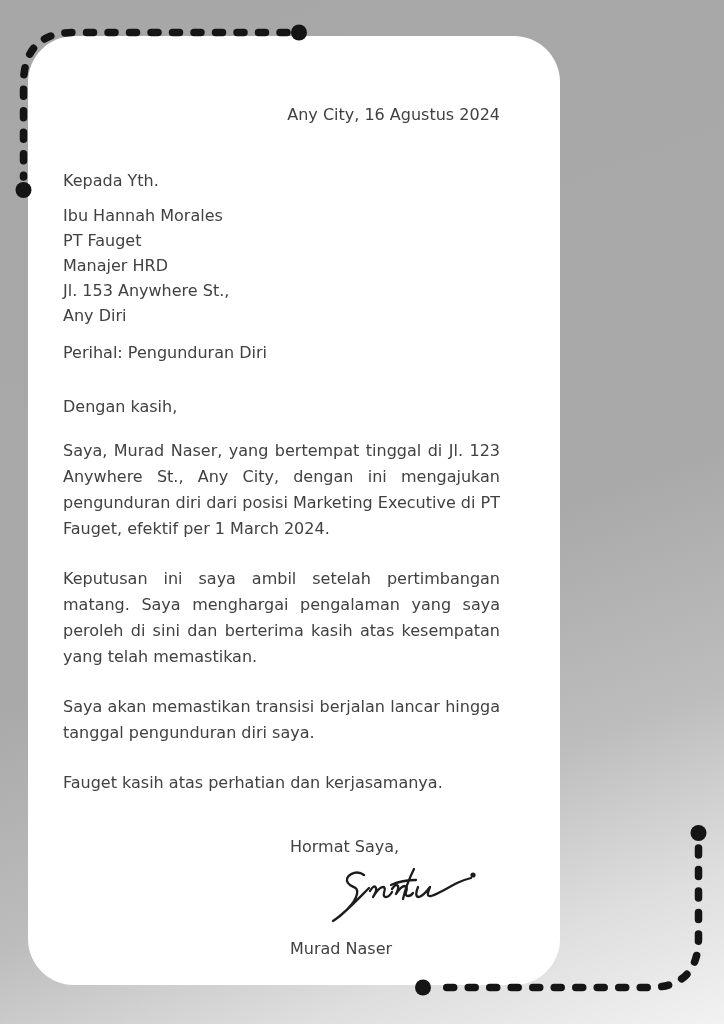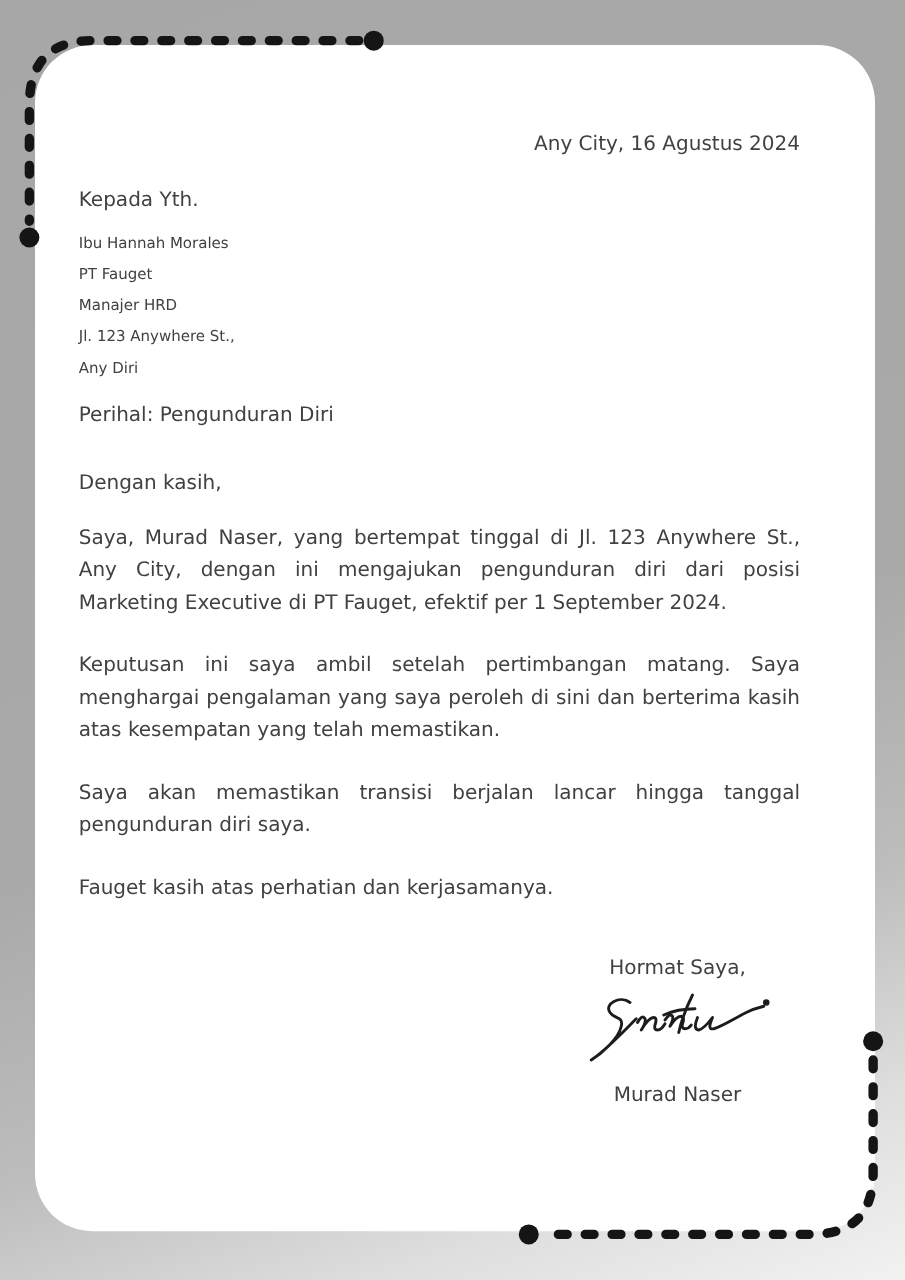--- a/index.html
+++ b/index.html
@@ -17,55 +17,54 @@
       #a7a7a7 0%,
       #a9a9a9 55%,
       #bdbdbd 74%,
       #dedede 88%,
       #f2f2f2 100%);
   }
   .card {
     position: absolute;
     left: 28px;
     top: 36px;
-    width: 672px;
+    width: 532px;
     height: 949px;
     background: #ffffff;
     border-radius: 46px;
     box-sizing: border-box;
     padding: 66px 60px 0 35px;
     color: #414141;
   }
   .deco-svg {
     position: absolute;
     left: 0; top: 0;
     width: 724px; height: 1024px;
     pointer-events: none;
   }
   .line { font-size: 16px; line-height: 26px; }
   .date-line {
     font-size: 16px; line-height: 26px;
     text-align: right;
   }
-  .kepada { margin-top: 19px; }
+  .kepada { margin-top: 40px; }
   .recipient { margin-top: 9px; }
-  .recipient div { font-size: 12px; line-height: 25px; }
+  .recipient div { font-size: 16px; line-height: 25px; }
   .subject { margin-top: 12px; }
   .greeting { margin-top: 28px; }
   p.body-par {
     margin: 24px 0 0 0;
     font-size: 16px;
     line-height: 26px;
     text-align: justify;
   }
   p.body-par.first { margin-top: 18px; }
   .closing {
     width: 224px;
     margin: 38px -14px 0 auto;
-    text-align: center;
   }
   .closing .line { display: block; }
   .sig-svg {
     display: block;
     margin: 4px auto 8px auto;
   }
 </style>
 </head>
 <body>
 
@@ -74,29 +73,29 @@
   <div class="card">
 
     <div class="date-line">Any City, 16 Agustus 2024</div>
 
     <div class="line kepada">Kepada Yth.</div>
 
     <div class="recipient">
       <div>Ibu Hannah Morales</div>
       <div>PT Fauget</div>
       <div>Manajer HRD</div>
-      <div>Jl. 123 Anywhere St.,</div>
+      <div>Jl. 153 Anywhere St.,</div>
       <div>Any Diri</div>
     </div>
 
     <div class="line subject">Perihal: Pengunduran Diri</div>
 
     <div class="line greeting">Dengan kasih,</div>
 
-    <p class="body-par first">Saya, Murad Naser, yang bertempat tinggal di Jl. 123 Anywhere St., Any City, dengan ini mengajukan pengunduran diri dari posisi Marketing Executive di PT Fauget, efektif per 1 September 2024.</p>
+    <p class="body-par first">Saya, Murad Naser, yang bertempat tinggal di Jl. 123 Anywhere St., Any City, dengan ini mengajukan pengunduran diri dari posisi Marketing Executive di PT Fauget, efektif per 1 March 2024.</p>
     <p class="body-par">Keputusan ini saya ambil setelah pertimbangan matang. Saya menghargai pengalaman yang saya peroleh di sini dan berterima kasih atas kesempatan yang telah memastikan.</p>
     <p class="body-par">Saya akan memastikan transisi berjalan lancar hingga tanggal pengunduran diri saya.</p>
     <p class="body-par">Fauget kasih atas perhatian dan kerjasamanya.</p>
 
     <div class="closing">
       <span class="line">Hormat Saya,</span>
 
       <svg class="sig-svg" width="152" height="64" viewBox="0 0 152 64">
         <g fill="none" stroke="#1c1c1c" stroke-width="2.3" stroke-linecap="round" stroke-linejoin="round">
           <path d="M38 11 C30 5 17 12 22 19 C25 24 33 22 31 30 C29 40 15 52 7 57 C18 50 32 35 43 24"></path>

